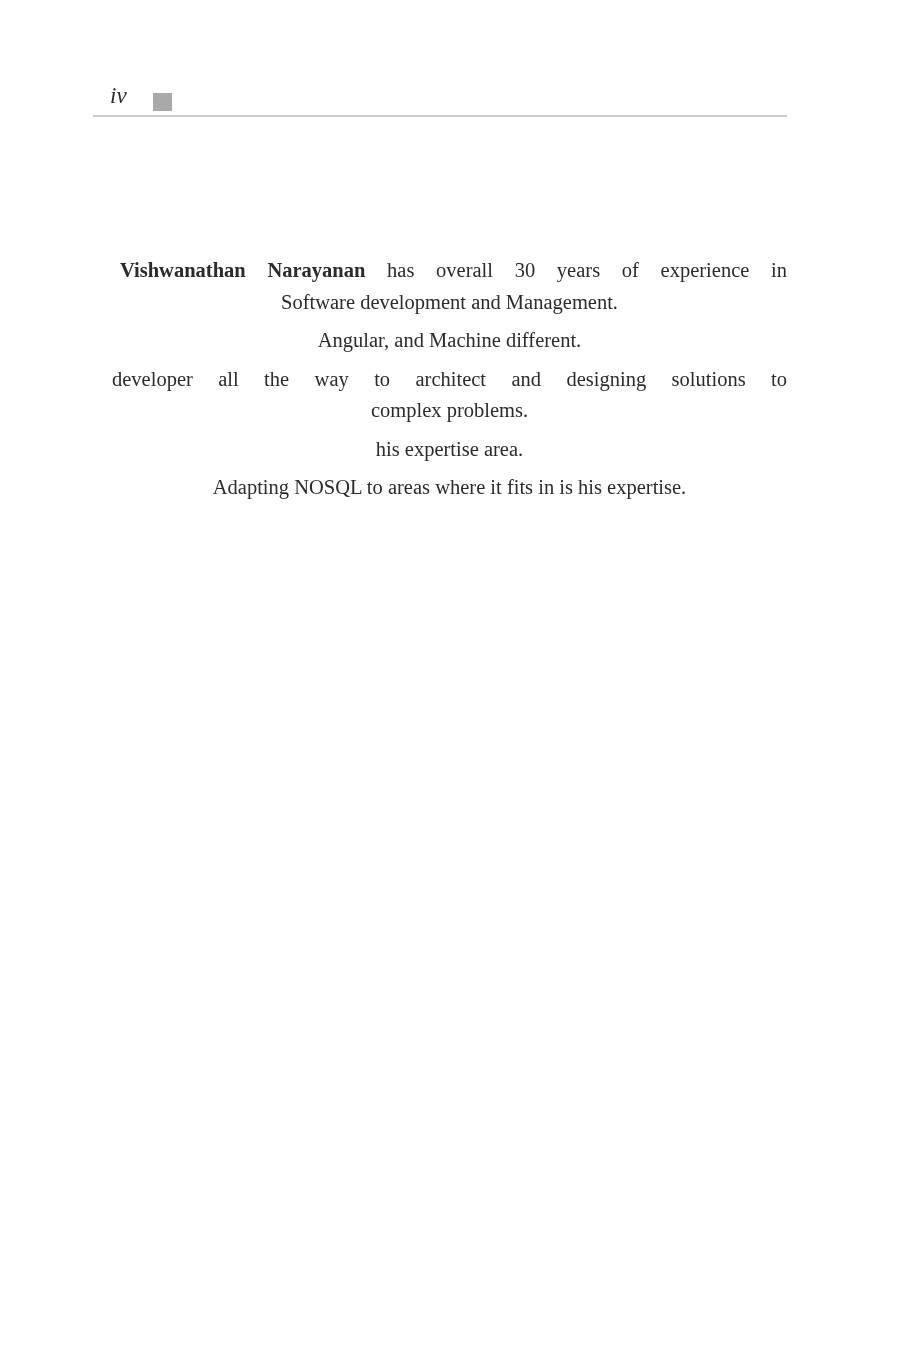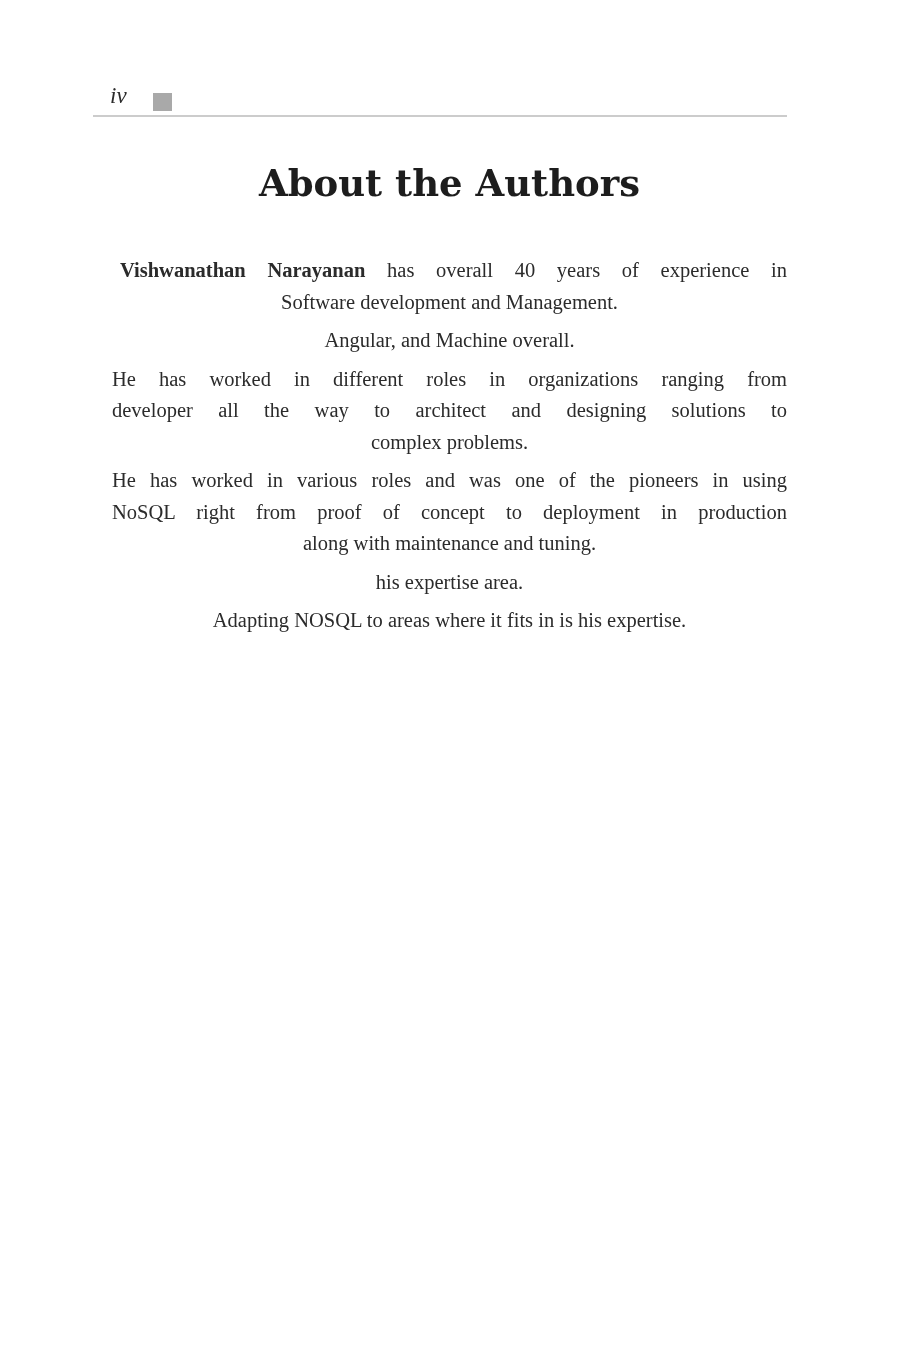--- a/index.html
+++ b/index.html
@@ -64,38 +64,31 @@
   }
   .b { font-weight: bold; margin-left: 8px; }
 </style>
 </head>
 <body>
 
 <div class="page">
   <div class="pagenum">iv</div>
   <div class="marker"></div>
   <div class="rule"></div>
-  <h1 class="title">About the Authors</h1>
   <div class="body-text">
       <div class="para">
-        <div class="line just"><span class="b">Vishwanathan Narayanan</span><span> has overall 40 years of experience in</span></div>
+        <div class="line just"><span class="b">Vishwanathan Narayanan</span><span> has overall 30 years of experience in</span></div>
         <div class="line"><span>Software development and Management.</span></div>
       </div>
       <div class="para">
-        <div class="line"><span>Angular, and Machine overall.</span></div>
+        <div class="line"><span>Angular, and Machine different.</span></div>
       </div>
       <div class="para">
-        <div class="line just"><span>He has worked in different roles in organizations ranging from</span></div>
         <div class="line just"><span>developer all the way to architect and designing solutions to</span></div>
         <div class="line"><span>complex problems.</span></div>
-      </div>
-      <div class="para">
-        <div class="line just"><span>He has worked in various roles and was one of the pioneers in using</span></div>
-        <div class="line just"><span>NoSQL right from proof of concept to deployment in production</span></div>
-        <div class="line"><span>along with maintenance and tuning.</span></div>
       </div>
       <div class="para">
         <div class="line"><span>his expertise area.</span></div>
       </div>
       <div class="para">
         <div class="line"><span>Adapting NOSQL to areas where it fits in is his expertise.</span></div>
       </div>
     </div>
 </div>
 

